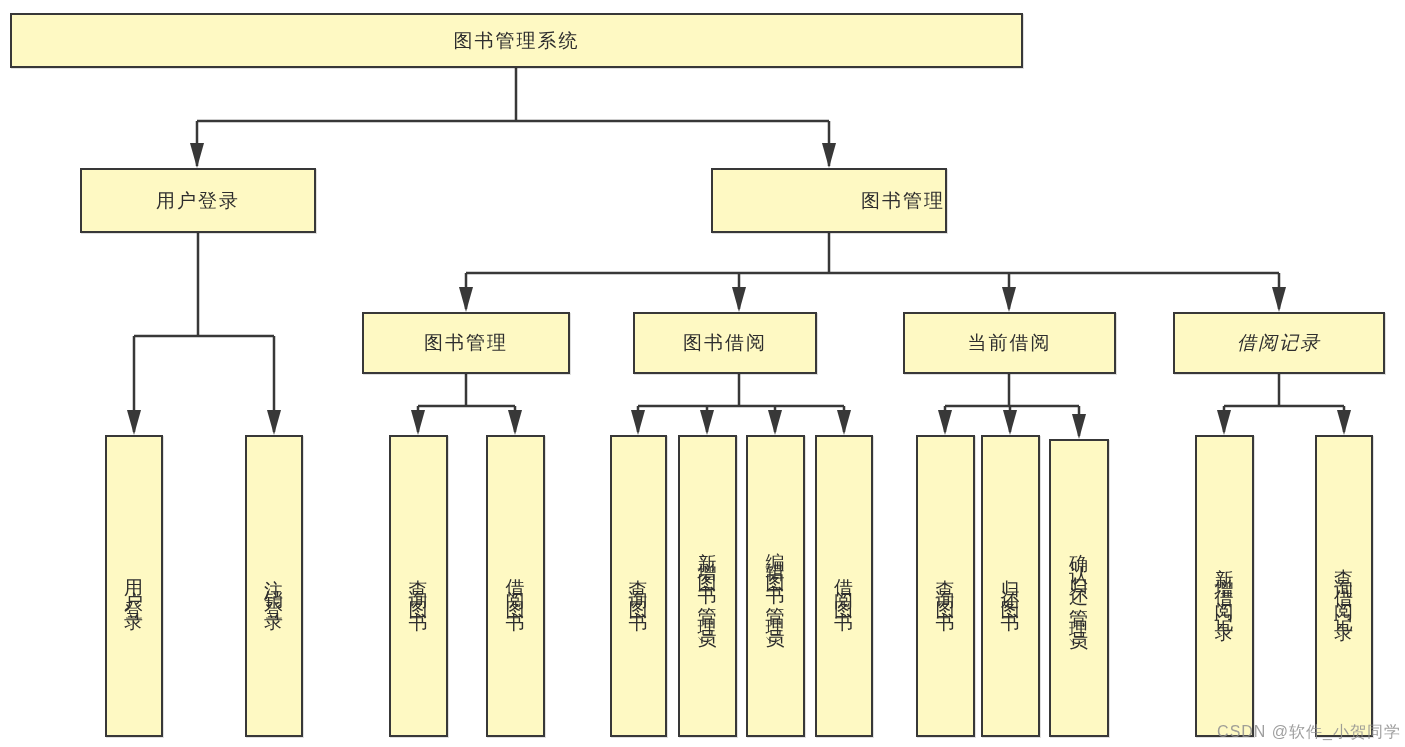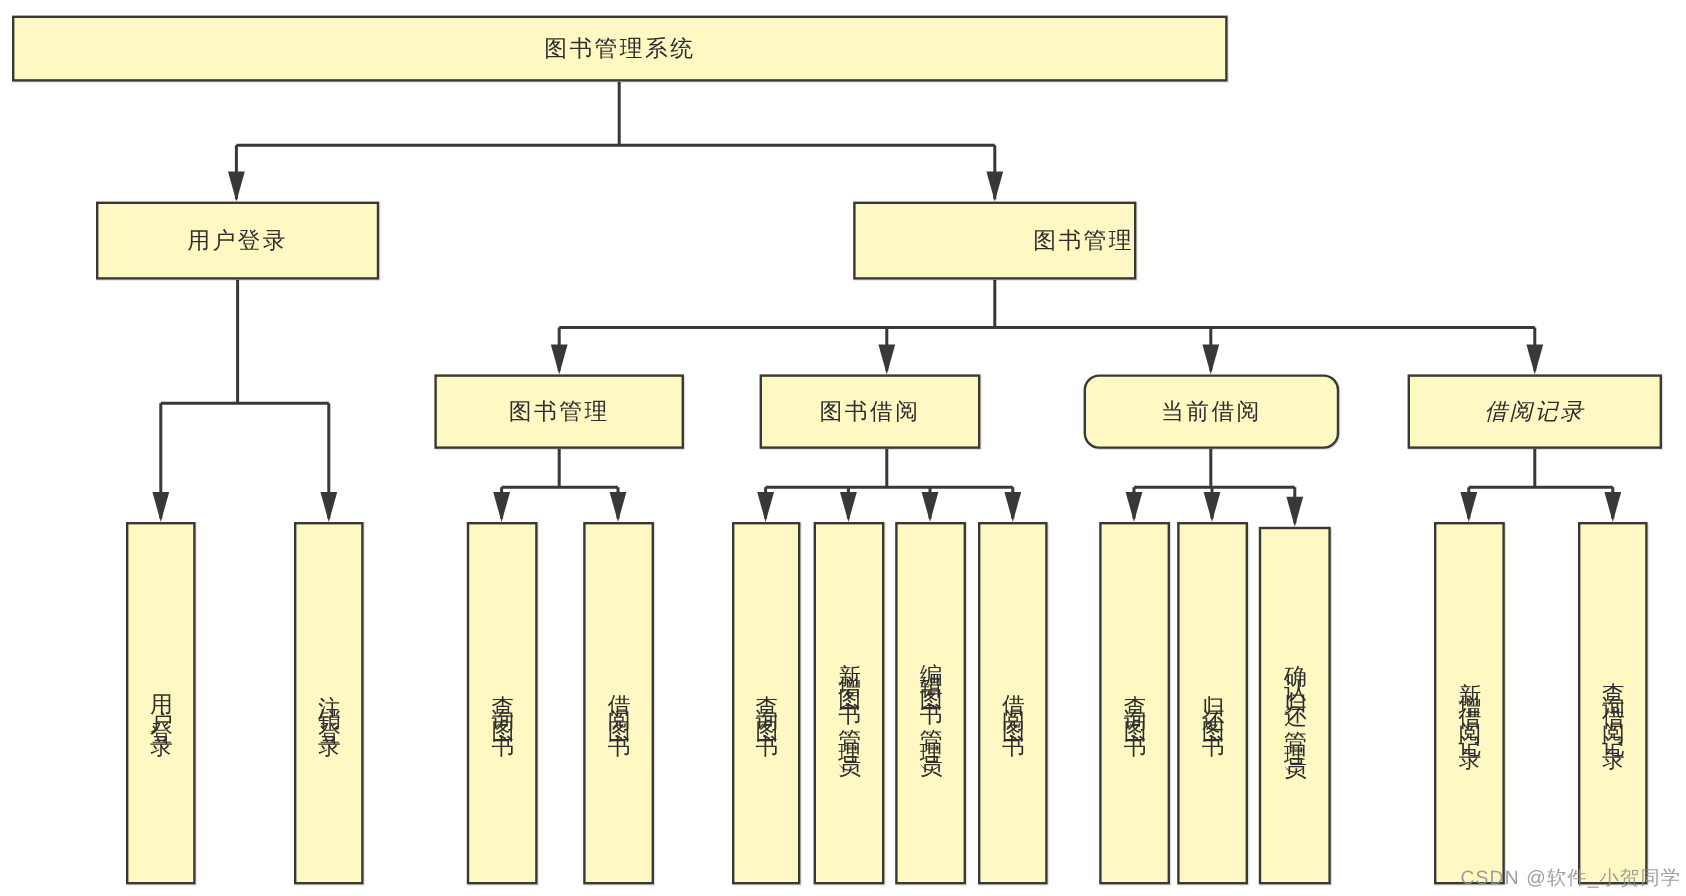--- a/index.html
+++ b/index.html
@@ -23,21 +23,21 @@
   #watermark{
     position:absolute;right:4px;bottom:4px;z-index:5;
     font-size:16px;color:#8f8f8f;opacity:0.85;letter-spacing:1px;
   }
   
   #root-box   {left:10px;  top:13px;  width:1013px;height:55px;}
   #n-user     {left:80px;  top:168px; width:236px; height:65px;}
   #n-mgmt     {left:711px; top:168px; width:236px; height:65px;justify-content:flex-end;}
   #n-newbook  {left:362px; top:312px; width:208px; height:62px;}
   #n-borrow   {left:633px; top:312px; width:184px; height:62px;}
-  #n-current  {left:903px; top:312px; width:213px; height:62px;border-radius:13px;}
+  #n-current  {left:903px; top:312px; width:213px; height:62px;}
   #n-record   {left:1173px;top:312px; width:212px; height:62px;font-style:italic;}
   .leaf{top:435px;height:302px;width:58px;}
   #l-userlogin{left:105px;}
   #l-logout   {left:245px;}
   #l-nbquery  {left:389px;width:59px;}
   #l-nbborrow {left:486px;width:59px;}
   #l-bbquery  {left:610px;width:57px;}
   #l-bbadd    {left:678px;width:59px;}
   #l-bbedit   {left:746px;width:59px;}
   #l-bbborrow {left:815px;}

